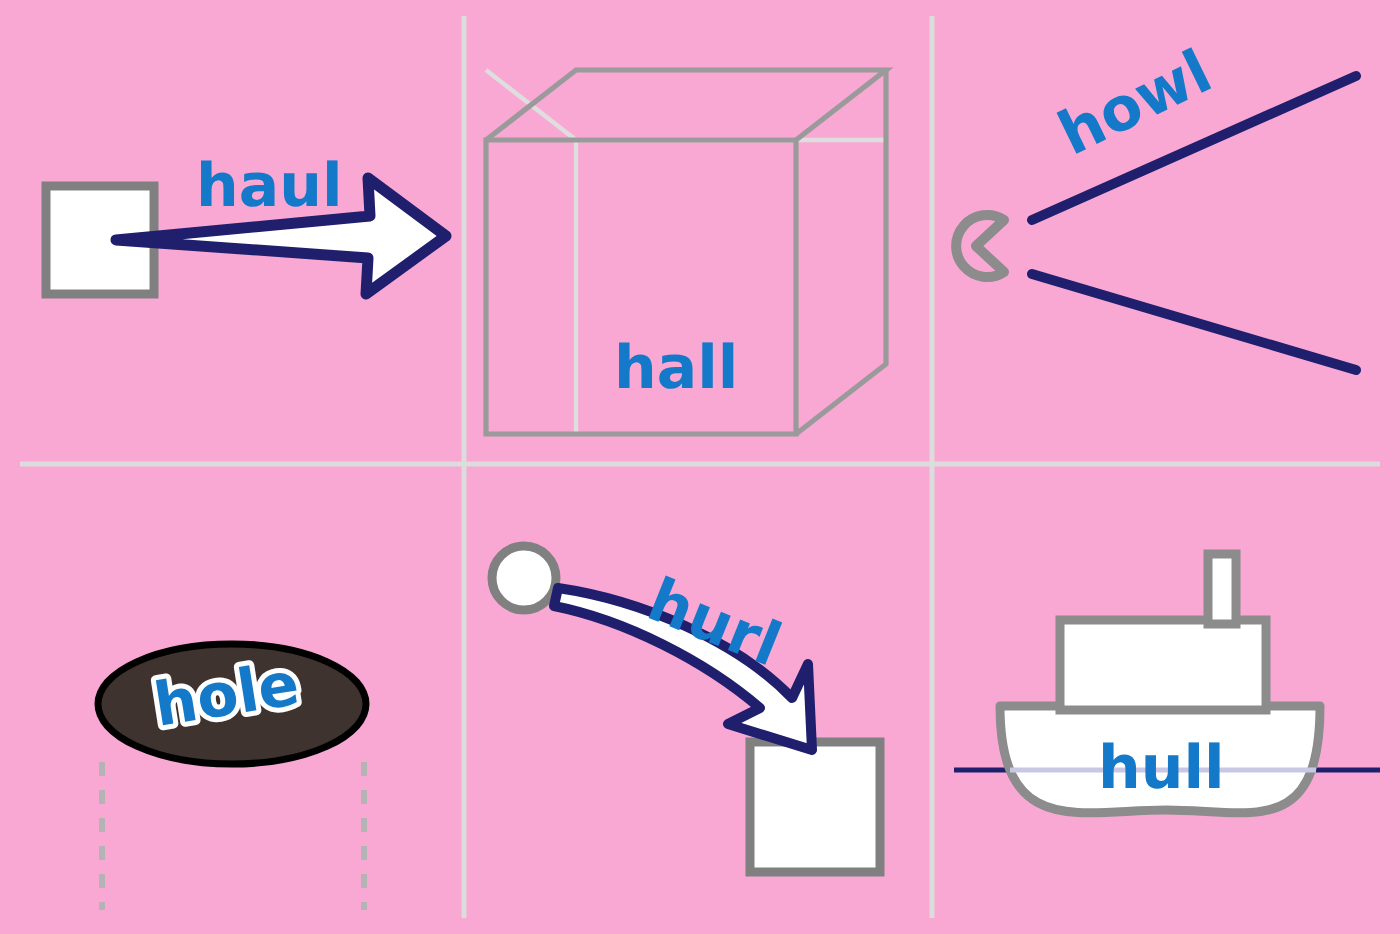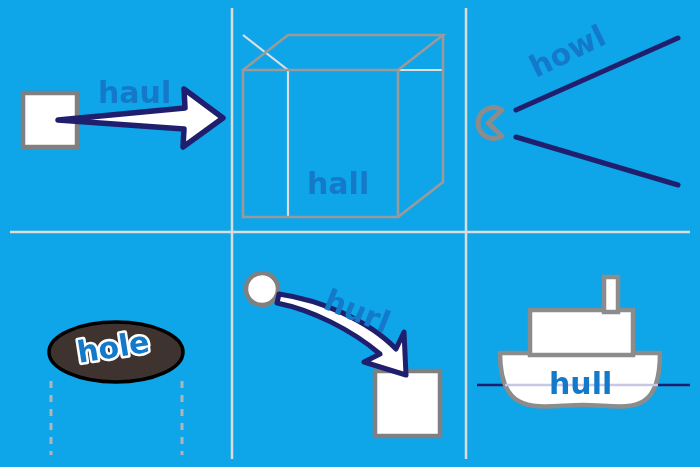--- a/index.html
+++ b/index.html
@@ -4,21 +4,21 @@
 <style>
   html, body {
     margin: 0;
     padding: 0;
     background: #ffffff;
   }
   #page {
     position: relative;
     width: 700px;
     height: 467px;
-    background: #0ea5e9;
+    background: #f9a8d4;
     overflow: hidden;
     font-family: "DejaVu Sans", "Liberation Sans", sans-serif;
   }
   #page svg.layer {
     position: absolute;
     left: 0;
     top: 0;
     width: 700px;
     height: 467px;
   }

